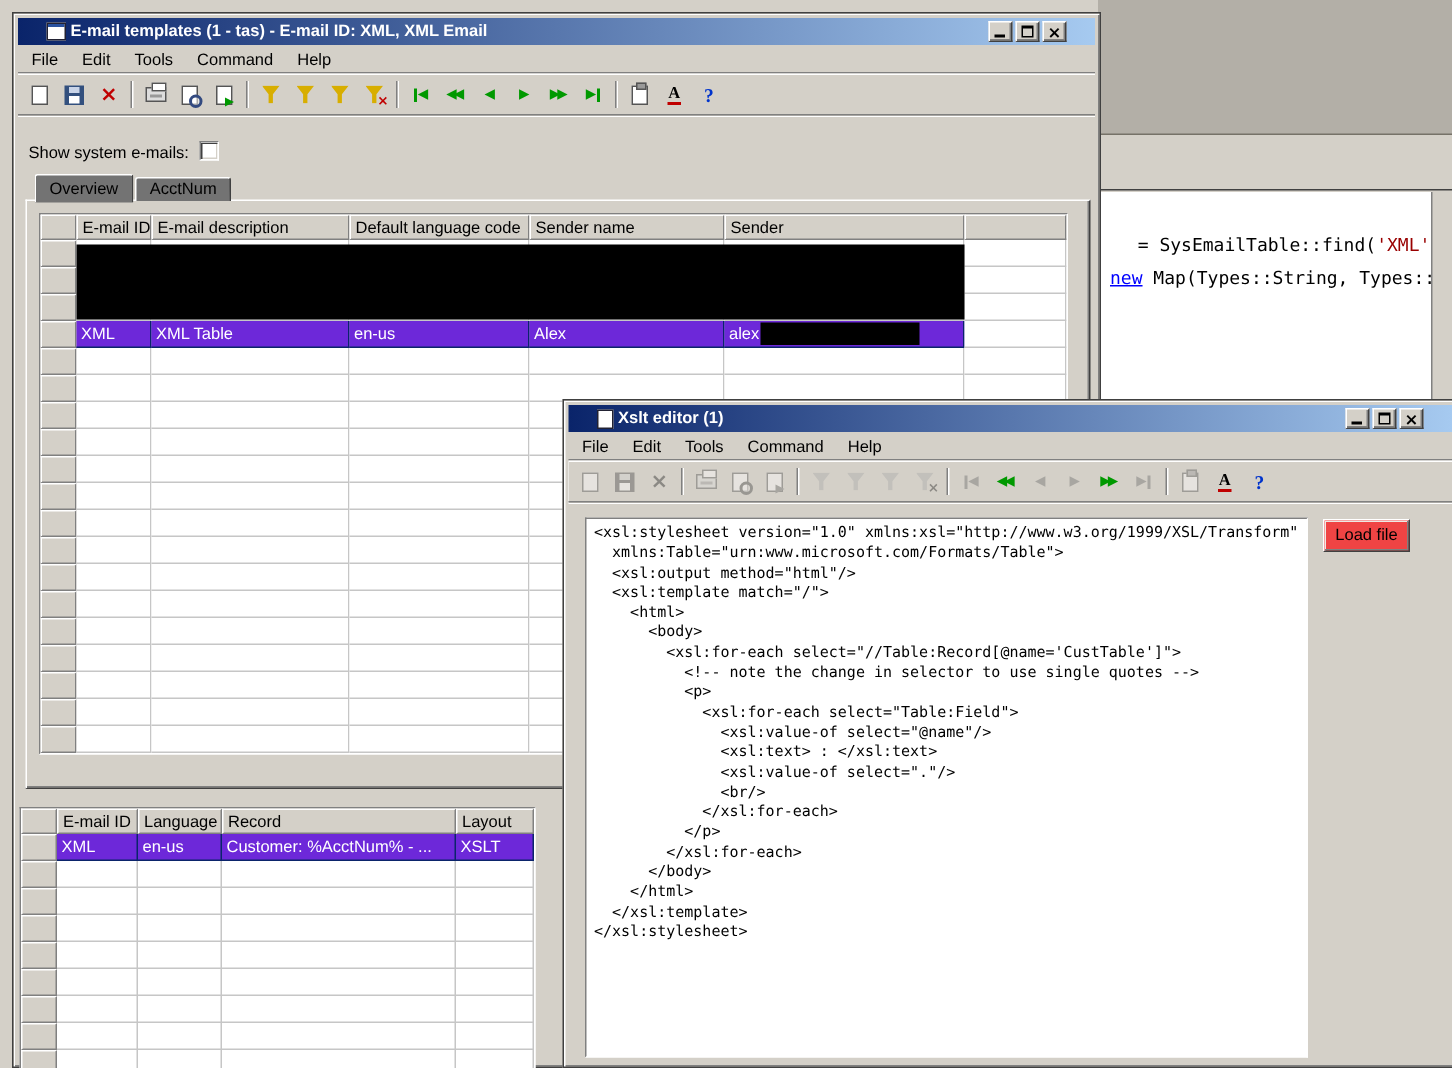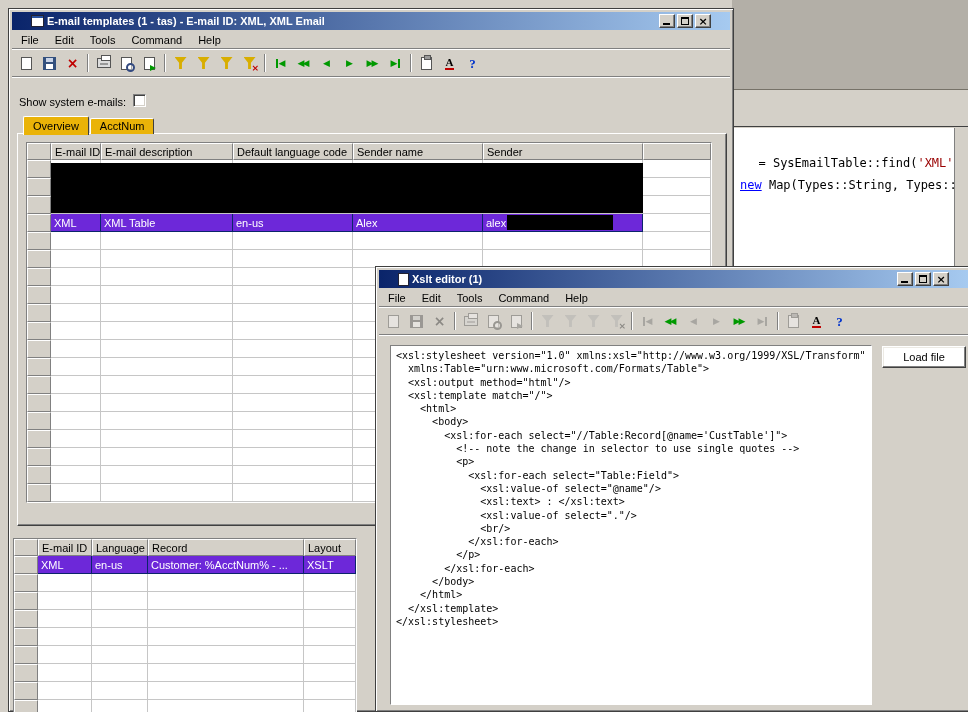--- a/index.html
+++ b/index.html
@@ -74,21 +74,21 @@
   .i-font::before{content:"A";}
   .i-help{color:#0033cc;font:bold 13px/13px "Liberation Serif",serif;}
   .i-help::before{content:"?";}
 
   
   .win.main{left:8px;top:8px;width:726px;height:704px;}
   .syslabel{position:absolute;left:10px;top:87px;}
   .checkbox{position:absolute;left:124px;top:85px;width:13px;height:13px;background:#fff;border:1px solid;
     border-color:#808080 #fff #fff #808080;box-shadow:inset 1px 1px 0 #404040,inset -1px -1px 0 #d4d0c8;}
   .tabs{position:absolute;left:14px;top:107px;height:18px;display:flex;align-items:flex-end;z-index:3;}
-  .tab{height:16px;padding:1px 9px 0;background:#eab308;border:1px solid;border-color:#fff #404040 #d4d0c8 #fff;
+  .tab{height:16px;padding:1px 9px 0;background:#737373;border:1px solid;border-color:#fff #404040 #d4d0c8 #fff;
     border-bottom:none;border-top-left-radius:2px;border-top-right-radius:2px;margin-right:1px;}
   .tab.active{height:19px;margin-bottom:-1px;padding-top:3px;}
   .tabpanel{position:absolute;left:8px;top:124px;width:710px;height:393px;background:#d4d0c8;
     border:1px solid;border-color:#fff #404040 #404040 #fff;box-shadow:inset -1px -1px 0 #808080;z-index:2;}
 
   
   .grid{position:absolute;background:#fff;border:1px solid;border-color:#808080 #fff #fff #808080;overflow:hidden;}
   #grid1{left:8px;top:8px;width:686px;height:361px;}
   #grid2{left:4px;top:529px;width:344px;height:179px;}
   .grid table{border-collapse:separate;border-spacing:0;table-layout:fixed;}
@@ -103,21 +103,21 @@
   #grid1 tr.sel-row td:last-child{background:#fff;color:#000;border-right-color:#c6c6c6;border-bottom-color:#c6c6c6;}
   .redact{position:absolute;background:#000;z-index:2;}
   #grid1 .r1{left:24px;top:20px;width:592px;height:50px;}
   #grid1 .r2{left:480px;top:72px;width:106px;height:15px;}
 
   
   .win.xslt{left:375px;top:266px;width:597px;height:446px;z-index:5;}
   .codebox{position:absolute;left:14px;top:78px;width:482px;height:360px;background:#fff;
     border:1px solid;border-color:#808080 #fff #fff #808080;overflow:hidden;padding:3px 5px;}
   .codebox pre{font:10px/13.3px "DejaVu Sans Mono",monospace;white-space:pre;}
-  .btn{position:absolute;left:506px;top:79px;width:84px;height:22px;background:#ffffff;
+  .btn{position:absolute;left:506px;top:79px;width:58px;height:22px;background:#ef4444;
     border:1px solid;border-color:#fff #404040 #404040 #fff;box-shadow:inset -1px -1px 0 #808080,inset 1px 1px 0 #eceae4;
     display:flex;align-items:center;justify-content:center;font-size:11px;}
 </style>
 </head>
 <body>
 
 <div id="page">
 
   <div class="bg-right">
     <div class="bg-top"></div>

